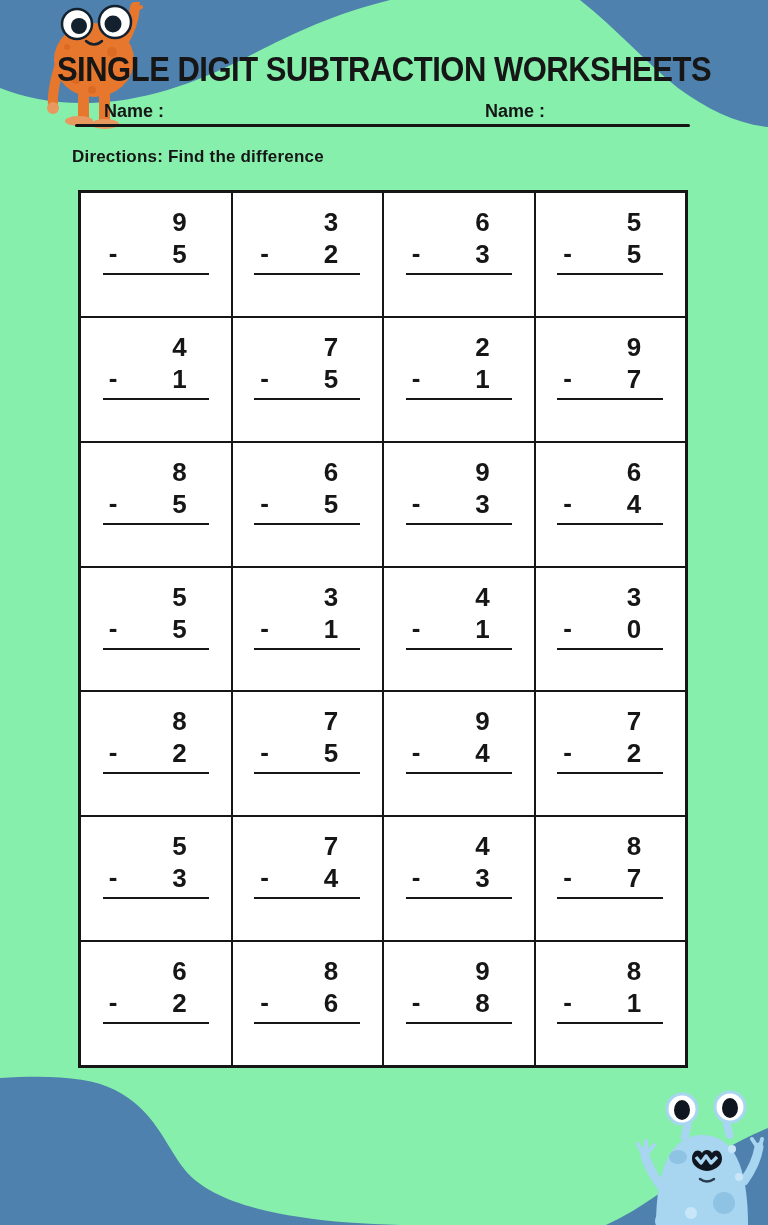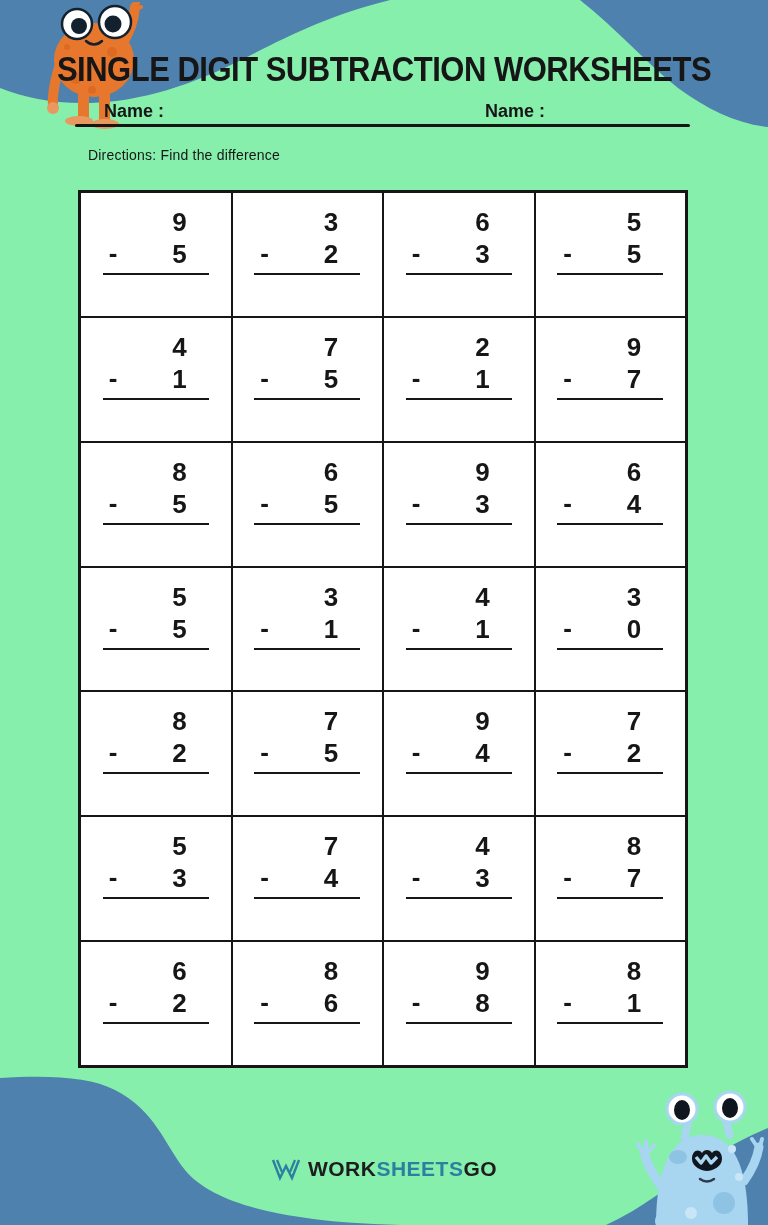--- a/index.html
+++ b/index.html
@@ -29,22 +29,22 @@
     white-space:nowrap;
   }
   .name-row{position:absolute;top:101px;left:0;width:100%;font-weight:700;font-size:18px;}
   .name-label{position:absolute;left:104px;top:0;}
   .date-label{position:absolute;left:485px;top:0;}
   .name-underline{
     position:absolute;top:124px;left:75px;width:615px;height:3px;
     background:#161616;border-radius:2px;
   }
   .directions{
-    position:absolute;top:147px;left:88px;
-    font-weight:400;font-size:14px;letter-spacing:0.2px;
+    position:absolute;top:147px;left:72px;
+    font-weight:700;font-size:17px;letter-spacing:0.2px;
   }
 
   .grid{
     position:absolute;top:190px;left:78px;width:610px;height:878px;
     display:grid;
     grid-template-columns:repeat(4,1fr);
     grid-template-rows:repeat(7,1fr);
     border:2.5px solid #161616;
     box-sizing:border-box;
     background:#fff;
@@ -357,22 +357,14 @@
       </div>
       <div class="cell">
         <div class="prob">
           <div class="minuend">8</div>
           <div class="subrow"><span class="minus">-</span><span>1</span></div>
         </div>
         <div class="answer-space"></div>
       </div>
     </div>
 
-  <div class="footer-logo">
-    <svg width="30" height="24" viewBox="0 0 30 24">
-      <polyline points="2,3 9,21 15,9 21,21 28,3" fill="none" stroke="#2b7fa0" stroke-width="2.4" stroke-linejoin="miter"></polyline>
-      <polyline points="6,3 11,15" fill="none" stroke="#2b7fa0" stroke-width="2.2"></polyline>
-      <polyline points="24,3 19,15" fill="none" stroke="#2b7fa0" stroke-width="2.2"></polyline>
-    </svg>
-    <span class="logo-text"><span class="logo-dark">WORK</span><span class="logo-teal">SHEETS</span><span class="logo-dark">GO</span></span>
-  </div>
 
 </div>
 
 </body></html>

